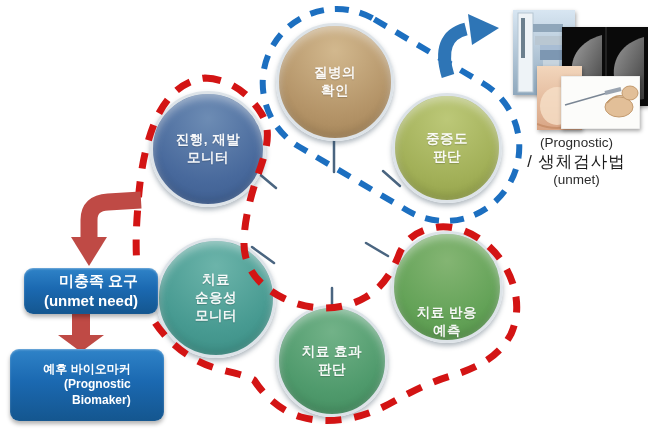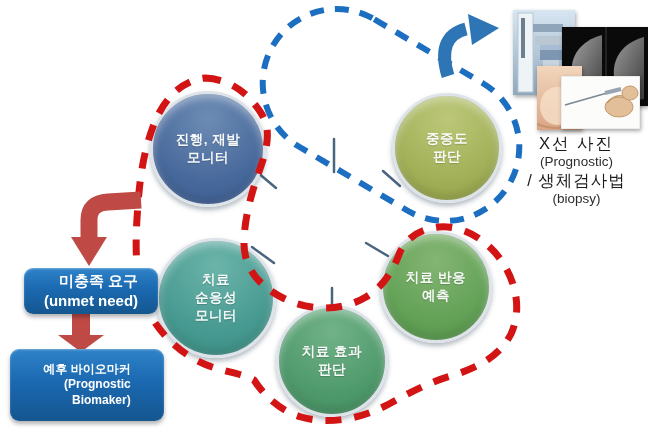--- a/index.html
+++ b/index.html
@@ -23,21 +23,21 @@
     font-size:13.5px;line-height:1.35;text-shadow:0 1px 1px rgba(0,0,0,.18);
     letter-spacing:.5px;
   }
   .c-center   {left:274px;top:167px;width:126px;height:126px;background:radial-gradient(circle at 50% 22%, #93ad56, #75953a 62%, #648430);}
   .c-center .lbl{font-size:15px;}
   .c-confirm  {left:276px;top:23px; width:118px;height:118px;background:radial-gradient(circle at 50% 22%, #d2b88e, #b49468 62%, #a08054);}
   .c-severity {left:392px;top:93px; width:110px;height:110px;background:radial-gradient(circle at 50% 22%, #bcc878, #a2b058 62%, #8e9c44);}
   .c-progression{left:150px;top:91px;width:116px;height:116px;background:radial-gradient(circle at 50% 22%, #6d8cb4, #48699c 62%, #3a5a8c);}
   .c-compliance{left:156px;top:238px;width:120px;height:120px;background:radial-gradient(circle at 50% 22%, #6cb4aa, #479a91 62%, #388a80);}
   .c-effect   {left:276px;top:305px;width:112px;height:112px;background:radial-gradient(circle at 50% 22%, #72b288, #4f9a6c 62%, #418a5c);}
-  .c-response {left:380px;top:231px;width:112px;height:112px;background:radial-gradient(circle at 50% 25%, #84b573, #63a257 62%, #539148);}
+  .c-response {left:391px;top:231px;width:112px;height:112px;background:radial-gradient(circle at 50% 25%, #84b573, #63a257 62%, #539148);align-items:flex-end;}
 
   
   .bluebox{
     position:absolute;box-sizing:border-box;border-radius:9px;
     background:linear-gradient(180deg,#2f83c8 0%,#1b69b1 45%,#14568f 100%);
     box-shadow:0 3px 4px rgba(0,0,0,.3), inset 0 1px 2px rgba(255,255,255,.35);
     color:#fff;display:flex;align-items:center;justify-content:center;text-align:right;
     white-space:pre-line;font-weight:700;z-index:4;
   }
   .box-unmet{left:24px;top:268px;width:134px;height:46px;font-size:15px;line-height:1.32;}
@@ -68,20 +68,24 @@
     <g stroke="#4a6580" stroke-width="2.5" stroke-linecap="round">
       <line x1="334" y1="139" x2="334" y2="172"></line>
       <line x1="383" y1="171" x2="400" y2="186"></line>
       <line x1="257" y1="172" x2="276" y2="188"></line>
       <line x1="252" y1="247" x2="274" y2="263"></line>
       <line x1="332" y1="288" x2="332" y2="310"></line>
       <line x1="366" y1="243" x2="388" y2="256"></line>
     </g>
   </svg>
 
+  <div class="bubble c-confirm">
+    <div class="lbl">질병의
+확인</div>
+  </div>
   <div class="bubble c-severity">
     <div class="lbl">중증도
 판단</div>
   </div>
   <div class="bubble c-progression">
     <div class="lbl">진행, 재발
 모니터</div>
   </div>
   <div class="bubble c-compliance">
     <div class="lbl">치료
@@ -187,24 +191,23 @@
       <rect width="79" height="53" fill="#fcfcfa" stroke="#ddd"></rect>
       <line x1="4" y1="29" x2="46" y2="17" stroke="#7a8694" stroke-width="1.5"></line>
       <line x1="44" y1="17" x2="60" y2="13" stroke="#9aa4b0" stroke-width="4"></line>
       <ellipse cx="58" cy="31" rx="14" ry="10" fill="#e2bf98" stroke="#c39a6e"></ellipse>
       <path d="M 46,27 q 7,-9 16,-7" fill="none" stroke="#c39a6e" stroke-width="1.5"></path>
       <ellipse cx="69" cy="17" rx="8" ry="7" fill="#e2bf98" stroke="#c39a6e"></ellipse>
     </svg>
   </div>
 
   <div class="caption">
-    <div class="cap-l1">X선 사진</div>
     <div class="cap-l2">(Prognostic)</div>
     <div class="cap-l3">/ 생체검사법</div>
-    <div class="cap-l4">(biopsy)</div>
+    <div class="cap-l4">(unmet)</div>
   </div>
 
   <div class="bluebox box-unmet">미충족 요구
 (unmet need)</div>
   <div class="bluebox box-prog">예후 바이오마커
 (Prognostic
 Biomaker)</div>
 
 </div>
 

